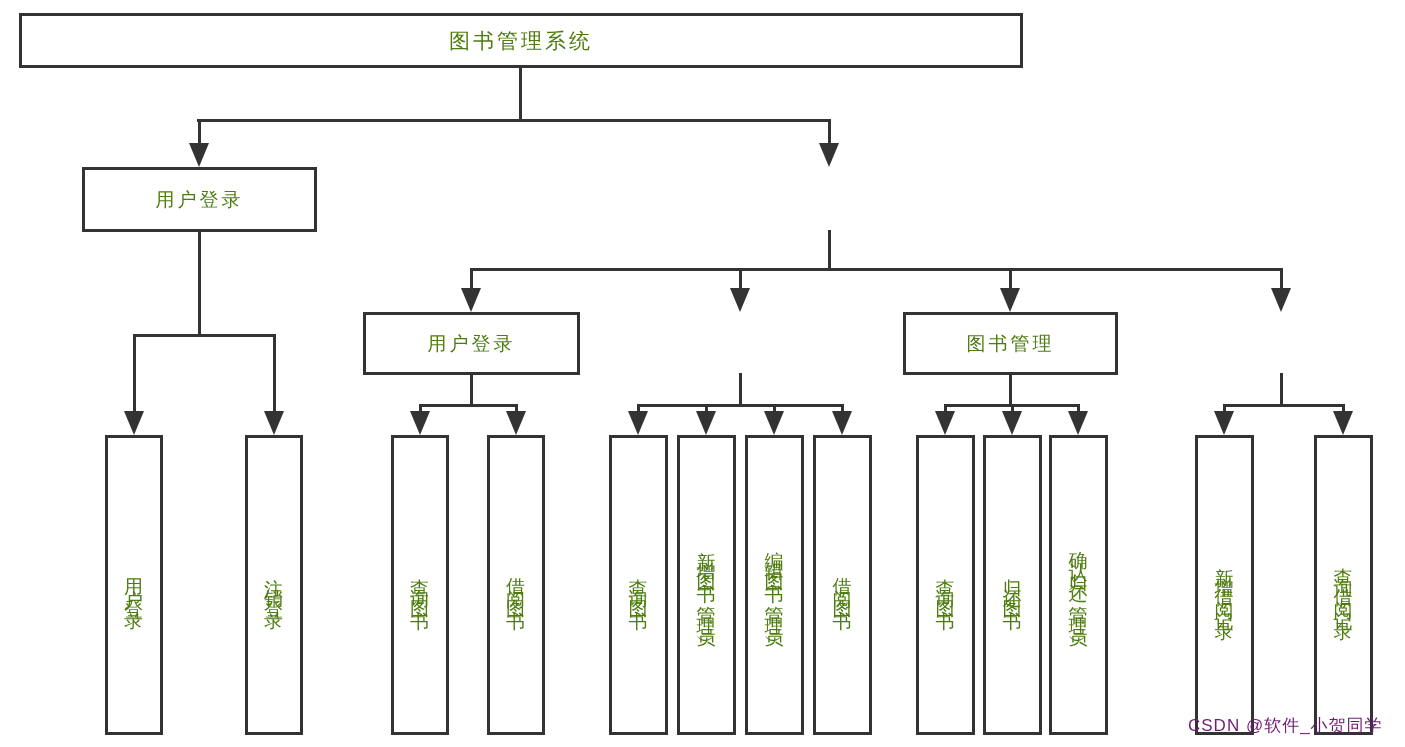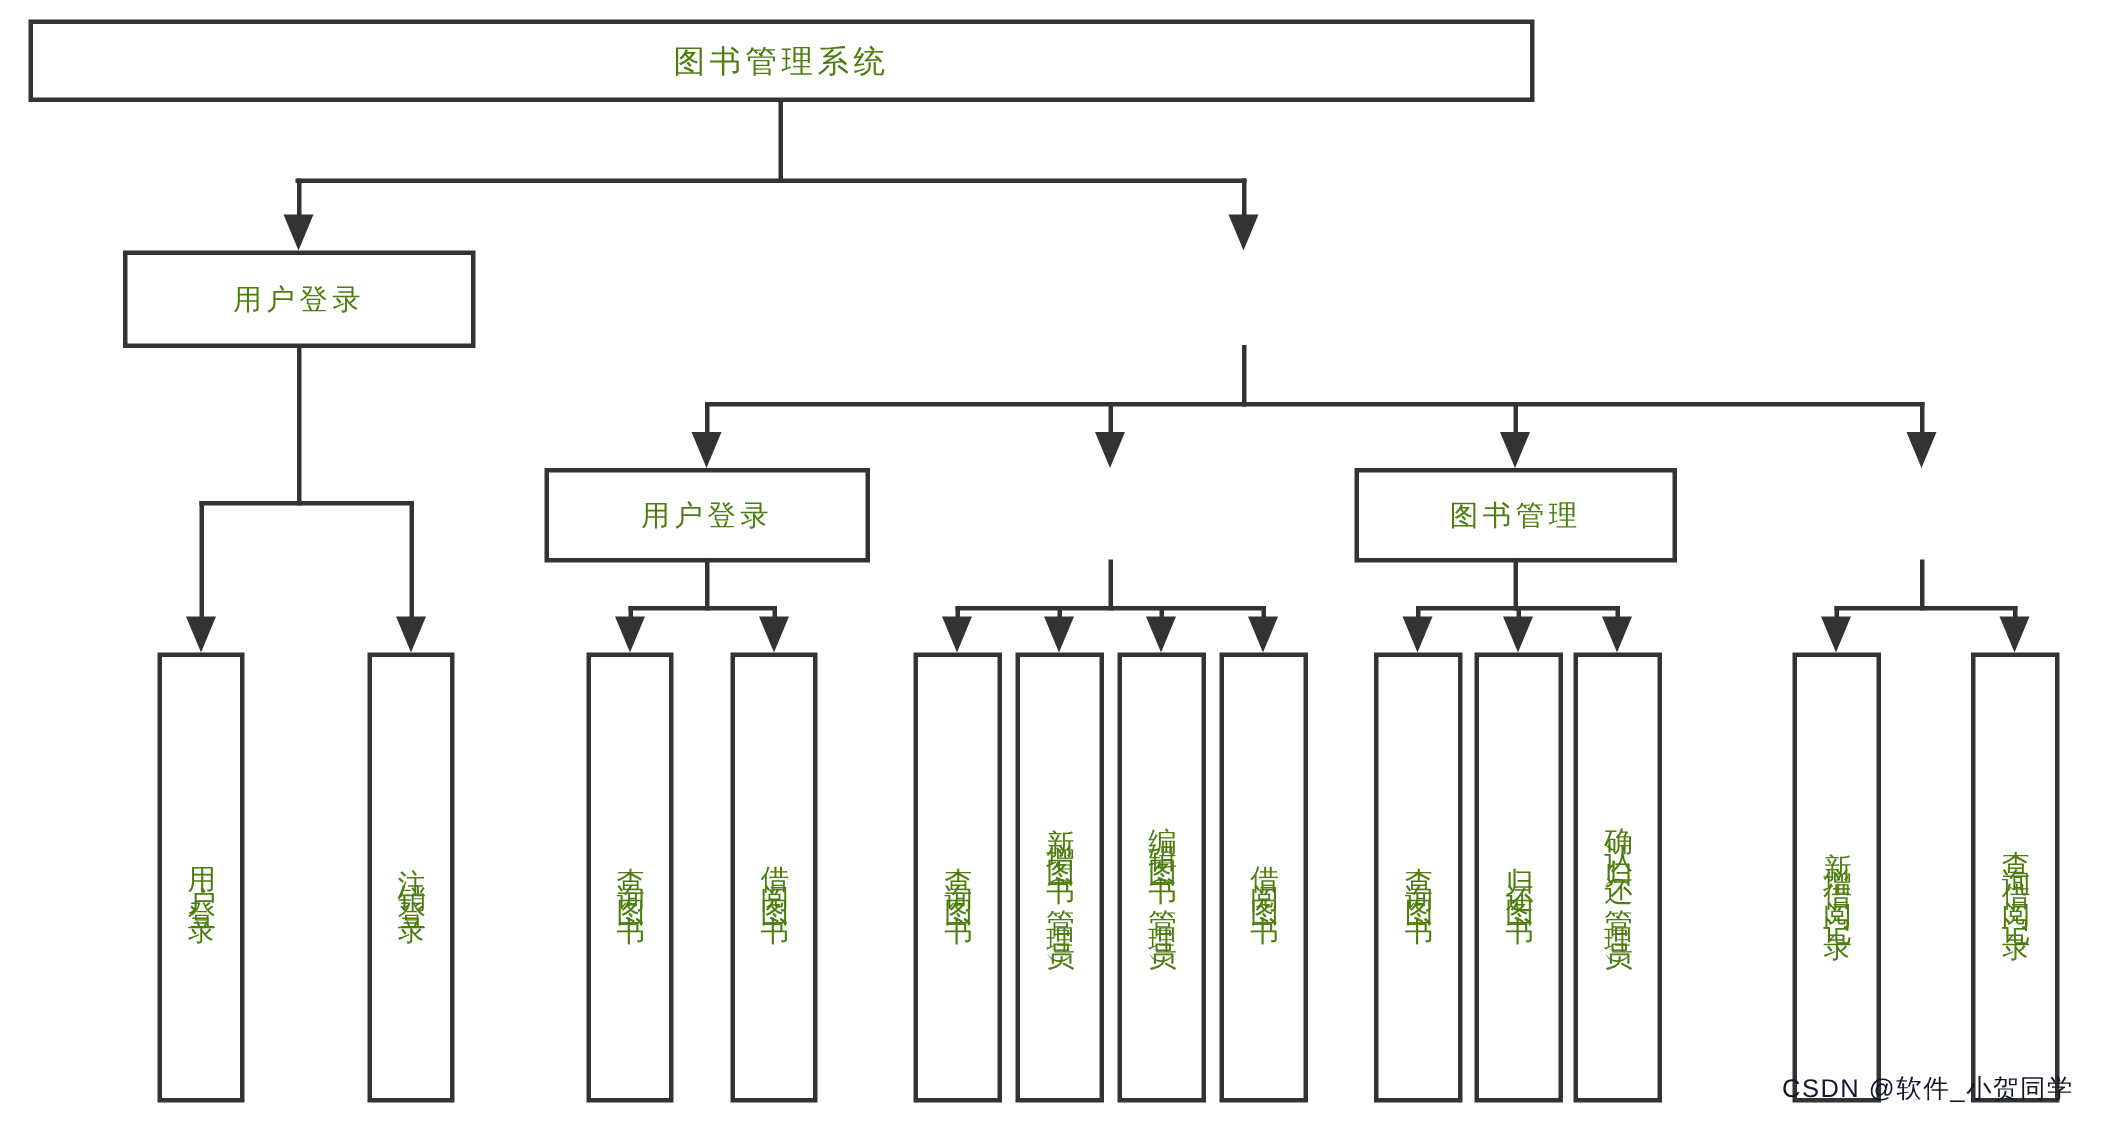--- a/index.html
+++ b/index.html
@@ -49,21 +49,21 @@
     border-left: 10px solid transparent;
     border-right: 10px solid transparent;
     border-top: 24px solid #333333;
   }
   .watermark {
     position: absolute;
     left: 1188px;
     top: 714px;
     font-size: 17px;
     letter-spacing: 1px;
-    color: #0f172a;
+    color: #701a75;
     white-space: nowrap;
   }
 </style>
 </head>
 <body>
 
 <div class="canvas">
 
   <div class="box" style="left:19px; top:13px; width:1004px; height:55px;">
     <span class="root-label">图书管理系统</span>

